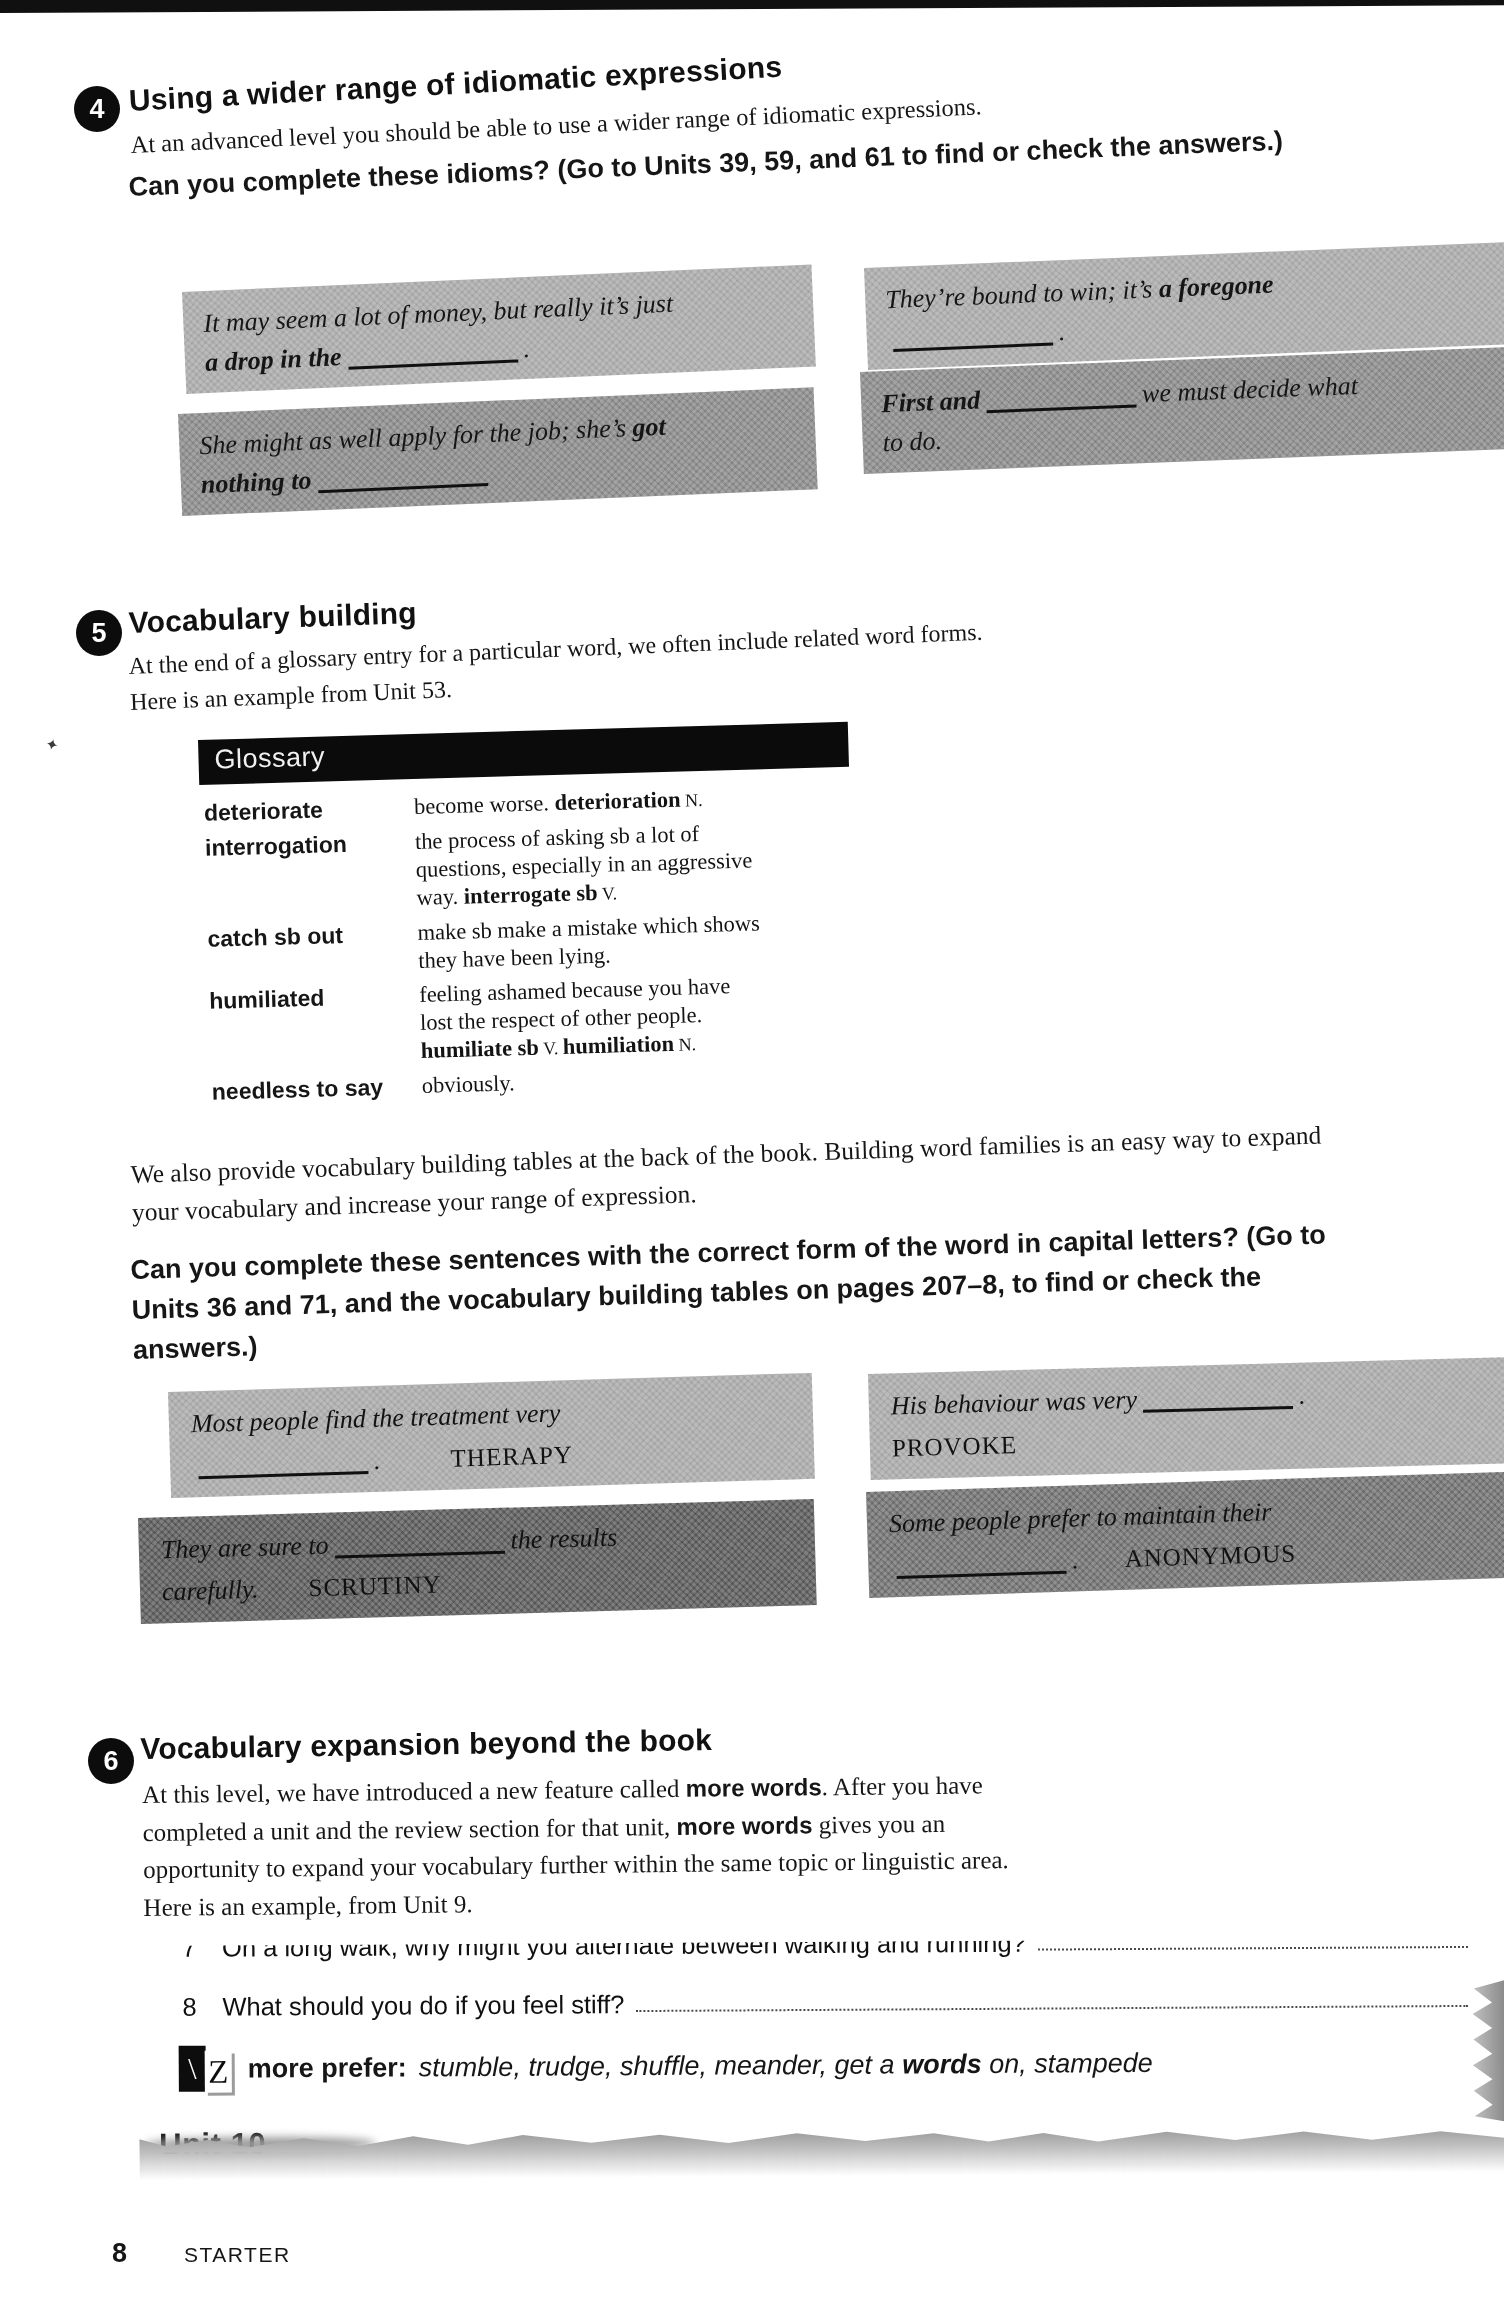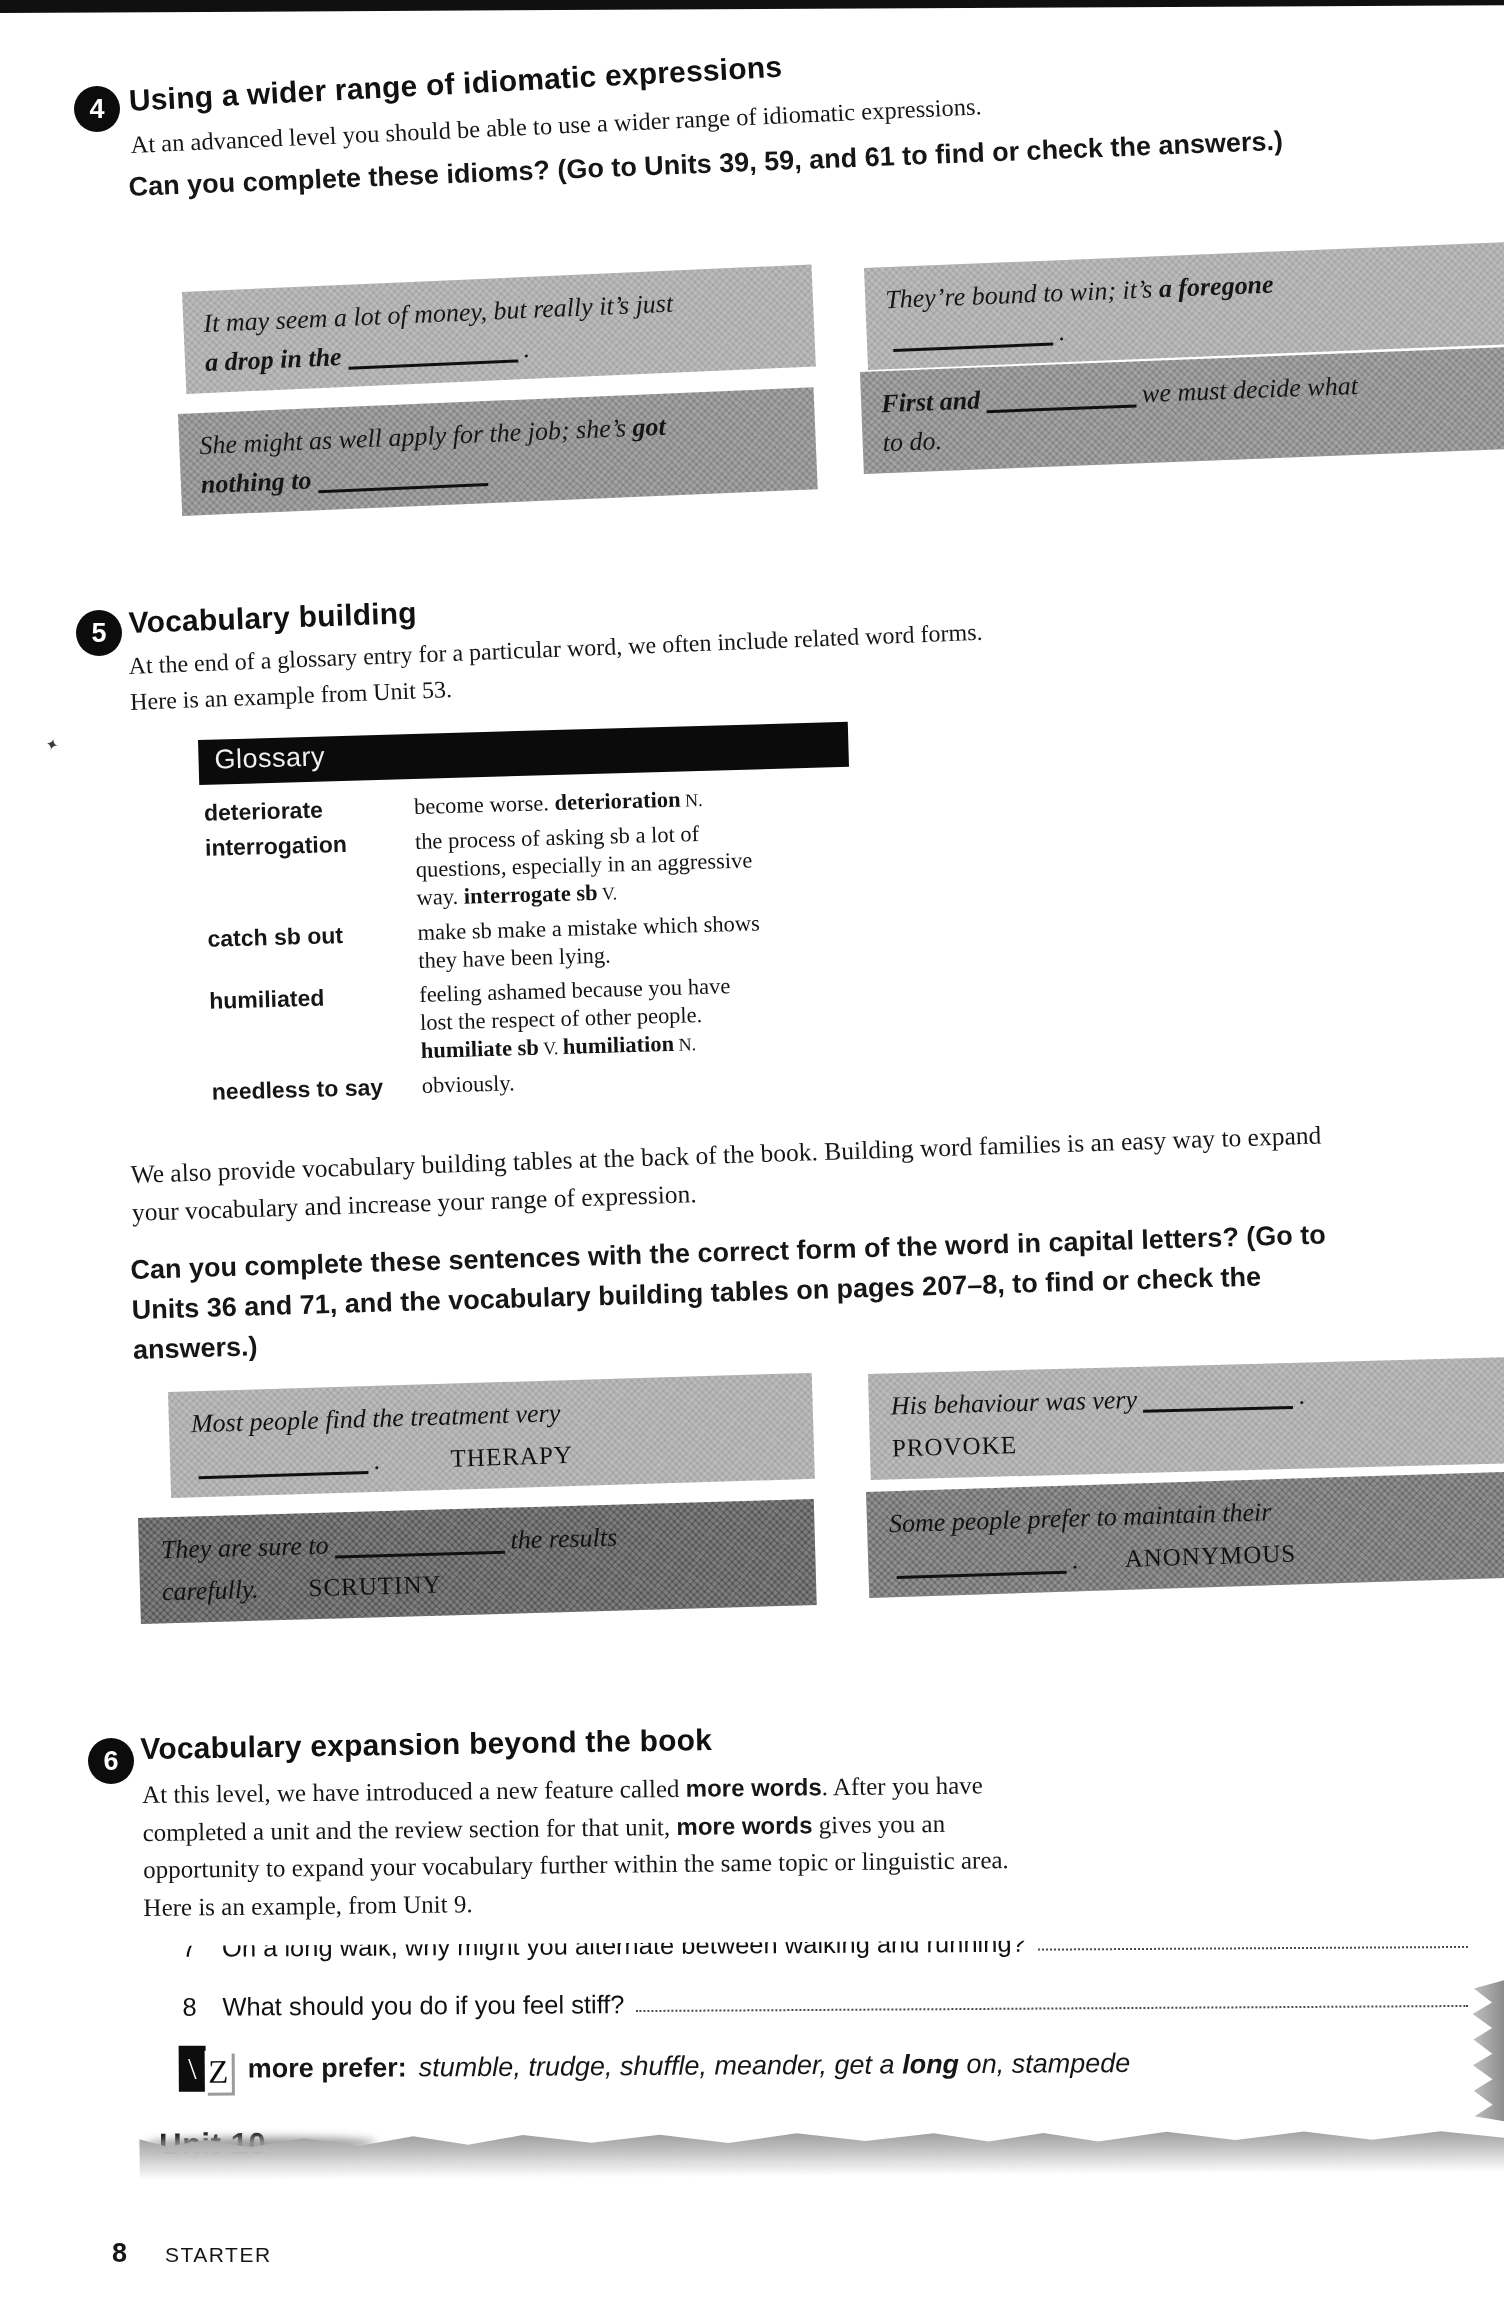--- a/index.html
+++ b/index.html
@@ -115,21 +115,21 @@
         80% 30%,85% 17%,90% 31%,95% 18%,100% 30%,100% 100%,0 100%);
       filter:blur(.6px);}
   .tear-right{position:absolute;right:-24px;top:42px;width:36px;height:142px;
       background:linear-gradient(to left,#878787,#c4c4c4);
       clip-path:polygon(100% 0,100% 100%,10% 96%,60% 88%,8% 78%,60% 70%,6% 60%,60% 52%,
         8% 42%,60% 34%,6% 24%,60% 16%,10% 6%);
       filter:blur(.5px);}
 
   #footer{left:112px;top:2238px;display:flex;align-items:baseline;}
   .f-num{font-weight:700;font-size:27px;}
-  .f-label{margin-left:38px;font-size:21px;letter-spacing:1.5px;}
+  .f-label{margin-left:57px;font-size:21px;letter-spacing:1.5px;}
 </style>
 </head>
 <body>
 
 <div class="abs scan-top"></div>
 
 <div class="abs badge" id="s4-badge">
     <span>4</span>
   </div>
 <div class="abs h-title" id="s4-title">Using a wider range of idiomatic expressions</div>
@@ -233,21 +233,21 @@
     <span class="q-num">8</span>
       <span>What should you do if you feel stiff?</span>
       <span class="leader"></span>
   </div>
   <div class="mw-row">
     <span class="az">
         <span class="az-a">\</span>
         <span class="az-z">Z</span>
       </span>
     <span class="mw-label">more prefer:</span>
-    <span class="mw-list"><span>stumble, trudge, shuffle, meander, get a </span><b>long</b><span> on, stampede</span></span>
+    <span class="mw-list"><span>stumble, trudge, shuffle, meander, get a </span><b>words</b><span> on, stampede</span></span>
   </div>
   <div class="unit10"><span>Unit 10</span></div>
   <div class="unit-smudge"></div>
   <div class="tear-bottom"></div>
   <div class="tear-right"></div>
 </div>
 
 <div class="abs" id="footer">
   <span class="f-num">8</span>
   <span class="f-label">STARTER</span>

